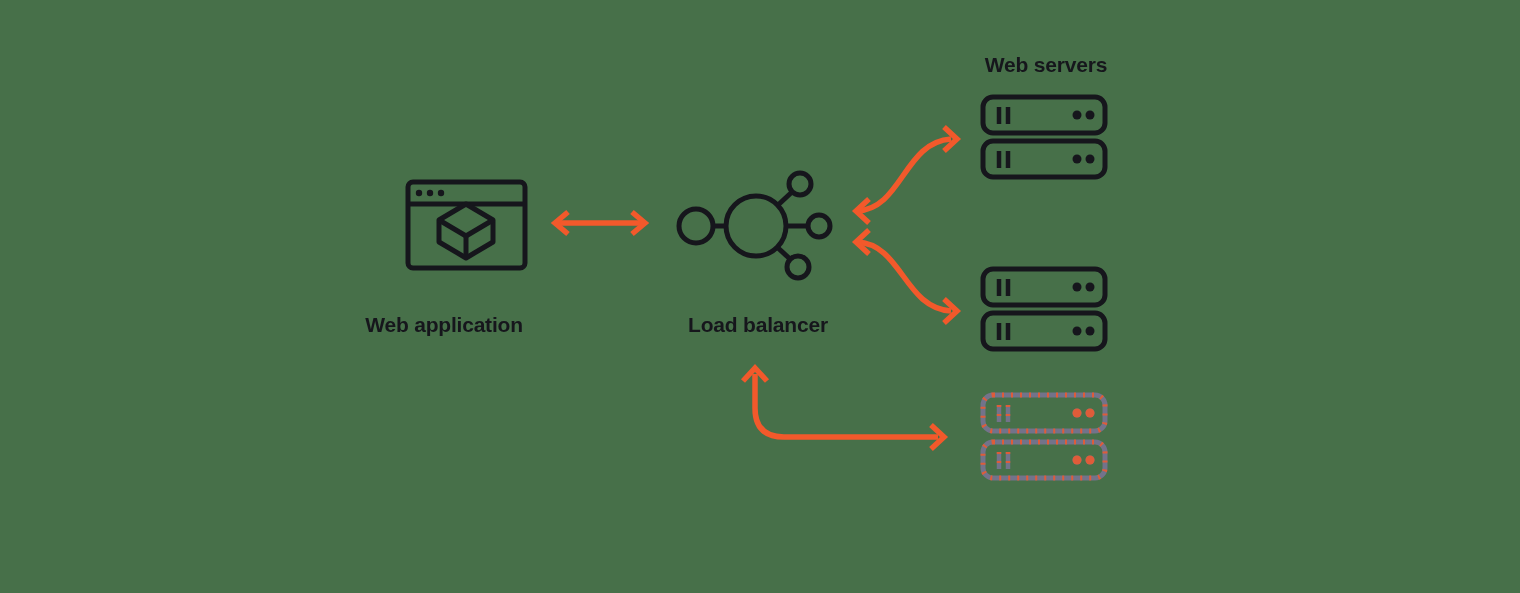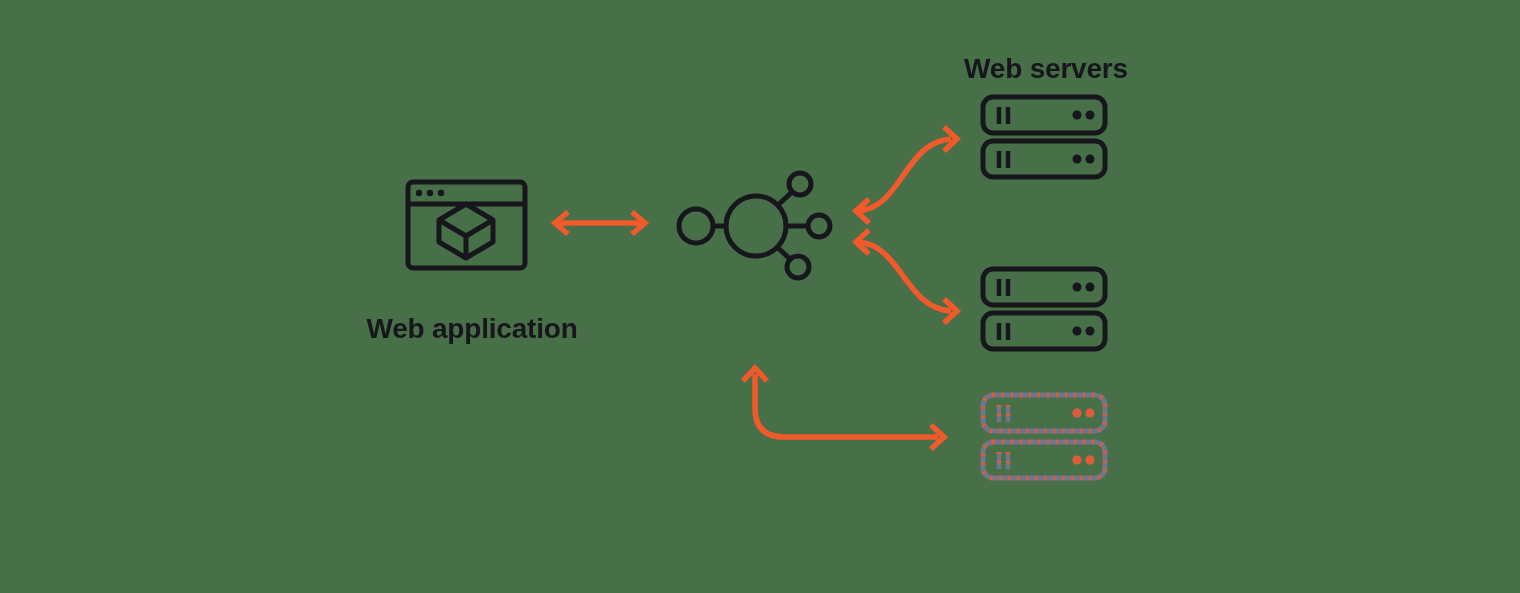--- a/index.html
+++ b/index.html
@@ -17,27 +17,27 @@
     position:relative;
     width:1520px;height:593px;
     background:var(--background);
     overflow:hidden;
   }
   .diagram-svg{position:absolute;left:0;top:0;}
   .node-label{
     position:absolute;
     width:240px;
     text-align:center;
-    font-size:28px;
+    font-size:21px;
     font-weight:700;
     letter-spacing:-0.2px;
     color:var(--ink);
     user-select:none;
   }
-  .label-web-app{left:352px;top:313px;}
+  .label-web-app{left:324px;top:313px;}
   .label-load-balancer{left:638px;top:313px;}
   .label-web-servers{left:926px;top:53px;}
   .label-standby{left:924px;top:499px;}
   .dashed-overlay{stroke-dasharray:2 7;opacity:.85;}
 </style>
 </head>
 <body>
 
 <div class="canvas">
 
@@ -118,14 +118,15 @@
 
       <g>
         <path d="M 755,374 L 755,408 Q 755,437 784,437 L 938,437"></path>
         <polyline points="743,381 755,368 767,381"></polyline>
         <polyline points="931,425 944,437 931,449"></polyline>
       </g>
     </g>
   </svg>
 
   <div class="node-label label-web-app">Web application</div>
+  <div class="node-label label-load-balancer">Load balancer</div>
   <div class="node-label label-web-servers">Web servers</div>
 </div>
 
 </body></html>

